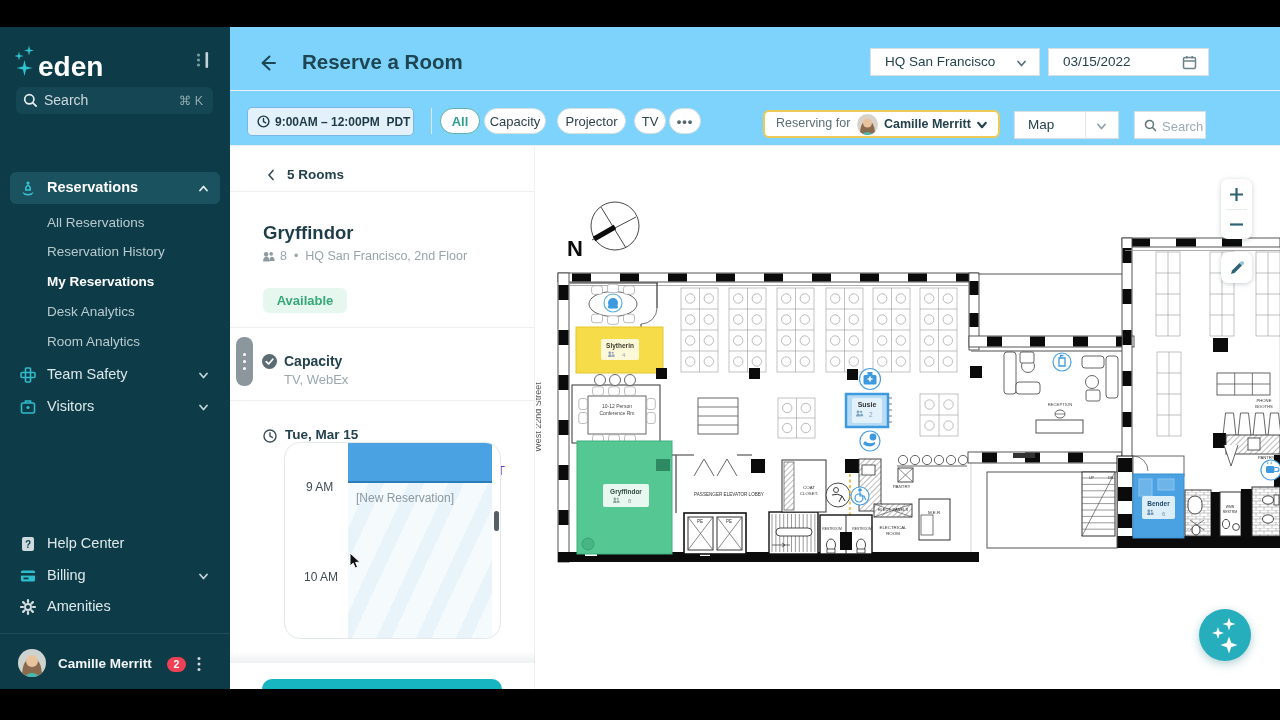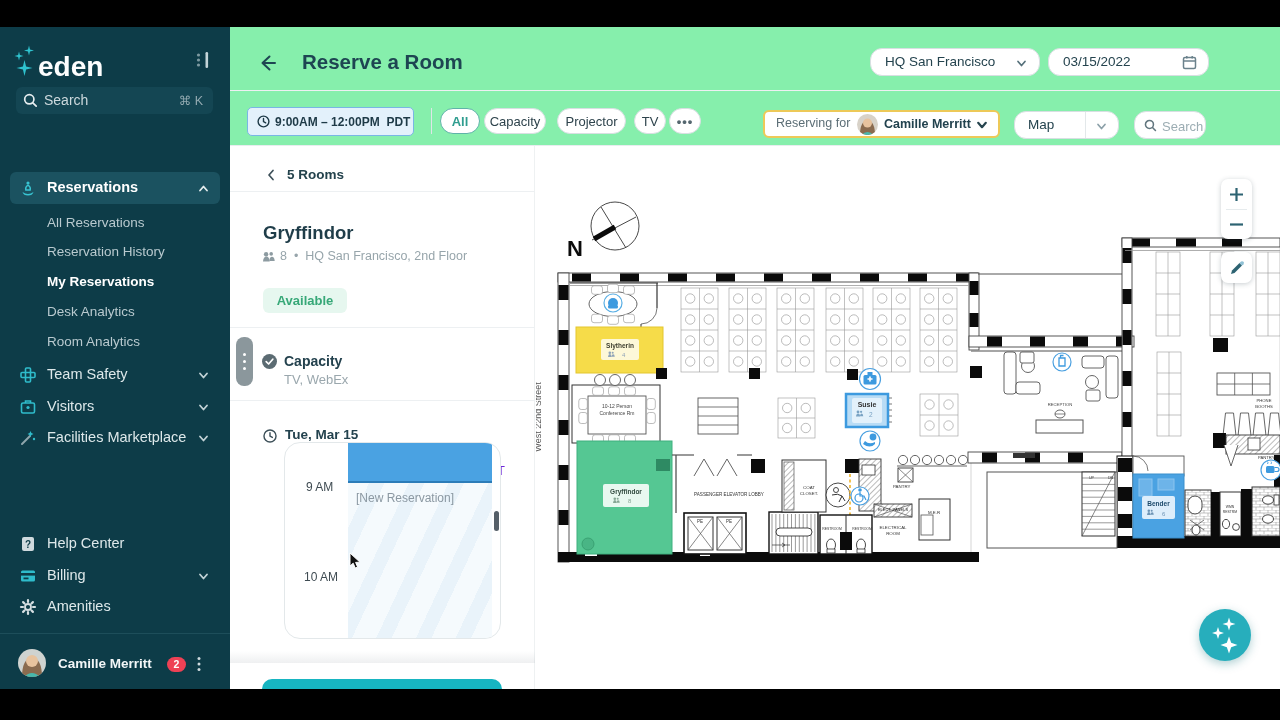--- a/index.html
+++ b/index.html
@@ -1,20 +1,20 @@
 <!DOCTYPE html>
 <html><head><meta charset="utf-8"><style>
 html,body{margin:0;padding:0;width:1280px;height:720px;background:#000;overflow:hidden;}
 *{box-sizing:border-box;font-family:"Liberation Sans",sans-serif;}
 .abs{position:absolute;}
 #app{position:absolute;left:0;top:27px;width:1280px;height:662px;background:#fff;overflow:hidden;}
 .navlbl{position:absolute;left:47px;color:#dde8ea;font-size:14.5px;font-weight:500;}
 .sublbl{position:absolute;left:47px;color:#b9cacf;font-size:13.5px;font-weight:500;}
 .chip{position:absolute;height:26px;border:1px solid #d8dfe2;border-radius:13px;background:#fff;color:#2e434c;font-size:13px;display:flex;align-items:center;justify-content:center;font-weight:500;}
-.selbox{position:absolute;background:#fff;border:1px solid #d8dfe2;border-radius:12px;color:#24434e;font-size:13.5px;}
+.selbox{position:absolute;background:#fff;border:1px solid #d8dfe2;border-radius:0;color:#24434e;font-size:13.5px;}
 .divline{position:absolute;background:#edf0f2;}
 svg text{font-family:"Liberation Sans",sans-serif;}
 </style></head><body>
 
 <div class="abs" style="left:0;top:0;width:1280px;height:27px;background:#000;"></div>
 <div id="app">
 
 <div class="abs" style="left:0;top:0;width:230px;height:662px;background:#0d3c48;">
 
 <svg class="abs" style="left:14px;top:16px;" width="130" height="40" viewBox="0 0 130 40">
@@ -80,31 +80,20 @@
           <rect x="2.5" y="5" width="13" height="10" rx="1.5" fill="none" stroke="#2fbccb" stroke-width="1.6"></rect>
           <path d="M6.5 5 v-2 h5 v2" fill="none" stroke="#2fbccb" stroke-width="1.6"></path>
           <circle cx="9" cy="9.5" r="1.6" fill="#2fbccb"></circle>
         </svg>
 <span class="navlbl" style="top:6px;">Visitors</span>
 <svg class="abs" style="right:21px;top:10px;" width="11" height="11" viewBox="0 0 11 11">
           <polyline points="2,3.5 5.5,7.5 9,3.5" fill="none" stroke="#c2d2d6" stroke-width="1.8" stroke-linecap="round" stroke-linejoin="round"></polyline>
         </svg>
 </div>
 
-<div class="abs" style="left:0;top:396px;width:230px;height:30px;">
-<svg class="abs" style="left:19px;top:6px;" width="18" height="18" viewBox="0 0 18 18">
-          <path d="M3 15 L11 7" stroke="#8fa6ad" stroke-width="2" stroke-linecap="round"></path>
-          <path d="M11.5 2 l0.9 2.1 2.1 0.9 -2.1 0.9 -0.9 2.1 -0.9 -2.1 -2.1 -0.9 2.1 -0.9z" fill="#2fbccb"></path>
-          <circle cx="15" cy="10" r="1.2" fill="#2fbccb"></circle>
-        </svg>
-<span class="navlbl" style="top:6px;">Facilities Marketplace</span>
-<svg class="abs" style="right:21px;top:10px;" width="11" height="11" viewBox="0 0 11 11">
-          <polyline points="2,3.5 5.5,7.5 9,3.5" fill="none" stroke="#c2d2d6" stroke-width="1.8" stroke-linecap="round" stroke-linejoin="round"></polyline>
-        </svg>
-</div>
 
 <div class="abs" style="left:0;top:502px;width:230px;height:30px;">
 <svg class="abs" style="left:19px;top:6px;" width="18" height="18" viewBox="0 0 18 18">
           <rect x="3" y="2" width="12" height="14" rx="2" fill="#cfdade"></rect>
           <text x="9" y="13" text-anchor="middle" font-size="10" font-weight="bold" fill="#0d3c48">?</text>
         </svg>
 <span class="navlbl" style="top:6px;">Help Center</span>
 </div>
 
 <div class="abs" style="left:0;top:534px;width:230px;height:30px;">
@@ -156,21 +145,21 @@
 
 <div class="abs" style="left:167px;top:630px;width:19px;height:15px;background:#ee4155;border-radius:8px;color:#fff;font-size:10.5px;font-weight:700;text-align:center;line-height:15px;">2</div>
 
 <svg class="abs" style="left:195px;top:629px;" width="8" height="16" viewBox="0 0 8 16">
         <circle cx="4" cy="2.5" r="1.5" fill="#cfdade"></circle>
         <circle cx="4" cy="8" r="1.5" fill="#cfdade"></circle>
         <circle cx="4" cy="13.5" r="1.5" fill="#cfdade"></circle>
       </svg>
 </div>
 
-<div class="abs" style="left:230px;top:0;width:1050px;height:119px;background:#86efac;border-bottom:1px solid #e8edef;">
+<div class="abs" style="left:230px;top:0;width:1050px;height:119px;background:#7dd3fc;border-bottom:1px solid #e8edef;">
 
 <svg class="abs" style="left:27px;top:26px;" width="20" height="20" viewBox="0 0 20 20">
         <path d="M12.5 3.5 L5.5 10 l7 6.5 M5.5 10 H18" fill="none" stroke="#1e4552" stroke-width="2" stroke-linecap="round" stroke-linejoin="round"></path>
       </svg>
 
 <span class="abs" style="left:72px;top:23px;font-size:20.5px;font-weight:700;color:#1e4552;">Reserve a Room</span>
 
 <div class="divline" style="left:0;top:63px;width:1050px;height:1px;"></div>
 
 <div class="selbox" style="left:640px;top:21px;width:170px;height:28px;">

